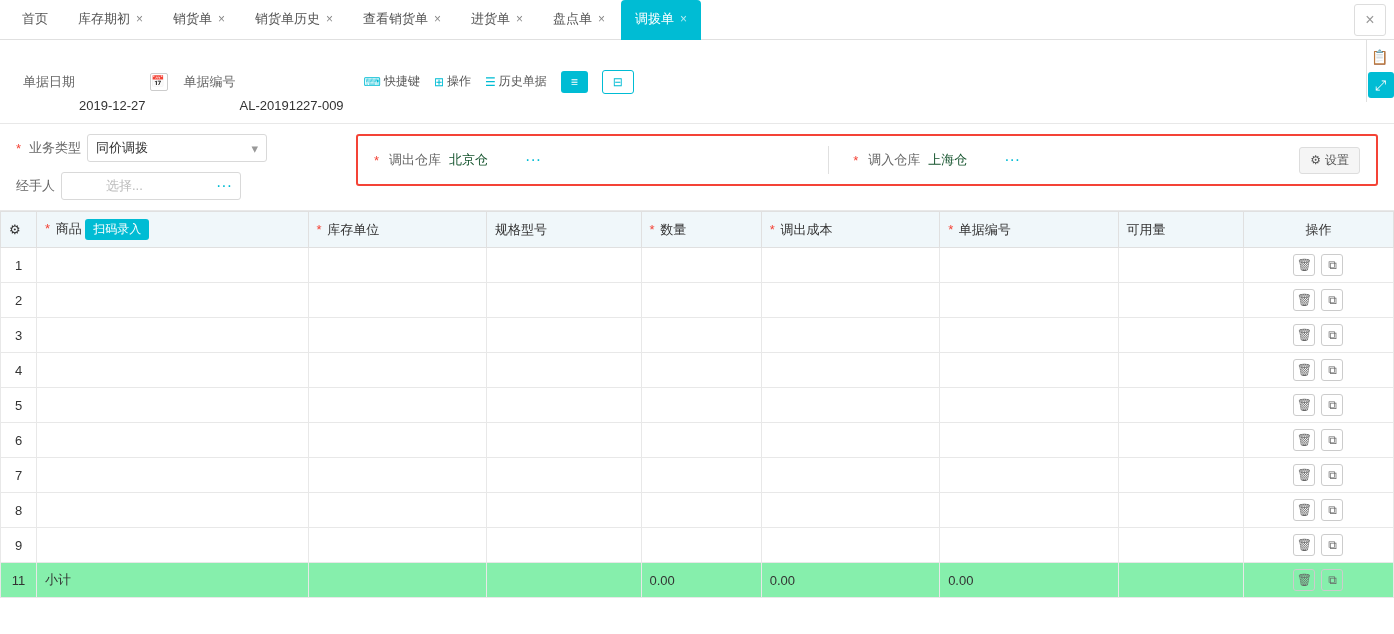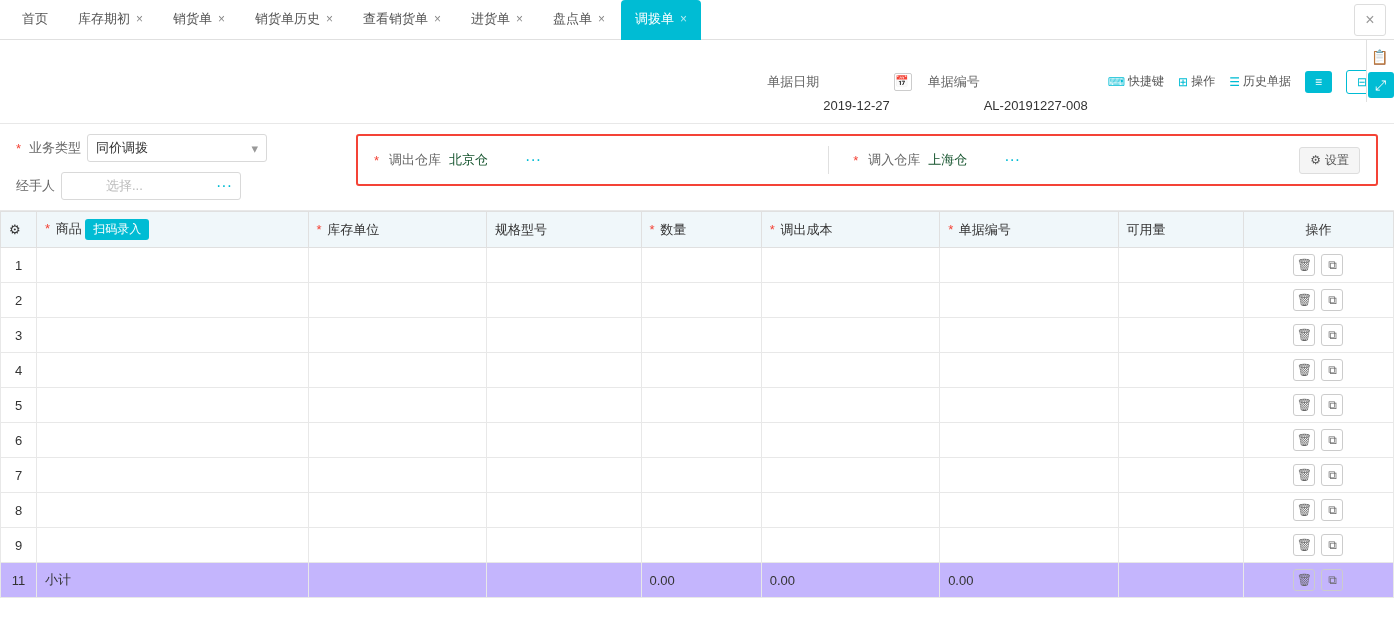--- a/index.html
+++ b/index.html
@@ -25,22 +25,22 @@
     }
     .tab-item.active .tab-close { color: #fff; }
     .window-close {
       margin-left: auto; width: 32px; height: 32px; display: flex;
       align-items: center; justify-content: center; cursor: pointer;
       font-size: 16px; color: #999; border: 1px solid #ddd; border-radius: 3px;
     }
 
     
     .doc-header {
-      display: flex; align-items: center; padding: 10px 16px;
-      border-bottom: 1px solid #e8e8e8; gap: 20px; justify-content: flex-end;
+      display: flex; align-items: center; padding: 10px 23px;
+      border-bottom: 1px solid #e8e8e8; gap: 20px;
     }
     .doc-header-left { display: flex; align-items: center; gap: 16px; }
     .header-item { display: flex; align-items: center; gap: 4px; }
     .field-label { color: #666; font-size: 13px; }
     .field-value { color: #333; font-size: 13px; margin-top: 48px; }
     .date-icon {
       width: 18px; height: 18px; display: inline-flex; align-items: center;
       justify-content: center; border: 1px solid #ccc; border-radius: 2px;
       font-size: 11px; cursor: pointer; color: #666;
     }
@@ -87,21 +87,21 @@
     }
     .data-table th {
       background: #f0f7fa; border: 1px solid #e0e0e0; padding: 7px 8px;
       font-weight: normal; color: #333; text-align: left; white-space: nowrap;
     }
     .data-table th.required::before { content: '*'; color: #f44336; margin-right: 2px; }
     .data-table td {
       border: 1px solid #e8e8e8; padding: 6px 8px; height: 32px;
       color: #333; background: #fff;
     }
-    .data-table tr:last-child td { background: #c4b5fd; }
+    .data-table tr:last-child td { background: #86efac; }
     .row-num { color: #999; text-align: center; width: 36px; }
     .scan-btn {
       background: #00bcd4; color: #fff; border: none; border-radius: 3px;
       padding: 2px 8px; font-size: 12px; cursor: pointer;
     }
     .op-icons { display: flex; align-items: center; gap: 6px; justify-content: center; }
     .op-icon {
       width: 22px; height: 22px; display: flex; align-items: center; justify-content: center;
       border: 1px solid #ccc; border-radius: 3px; cursor: pointer; color: #666; font-size: 14px;
     }
@@ -172,21 +172,21 @@
 
   <div class="doc-header">
     <div class="doc-header-left">
       <div class="header-item">
         <span class="field-label">单据日期</span>
         <span class="field-value">2019-12-27</span>
         <span class="date-icon">📅</span>
       </div>
       <div class="header-item">
         <span class="field-label">单据编号</span>
-        <span class="field-value">AL-20191227-008</span>
+        <span class="field-value">AL-20191227-009</span>
       </div>
     </div>
     <div class="action-bar-right">
       <div class="action-btn">
         <span style="color:#00bcd4;">⌨</span>
         <span>快捷键</span>
       </div>
       <div class="action-btn">
         <span style="color:#00bcd4;">⊞</span>
         <span>操作</span>

